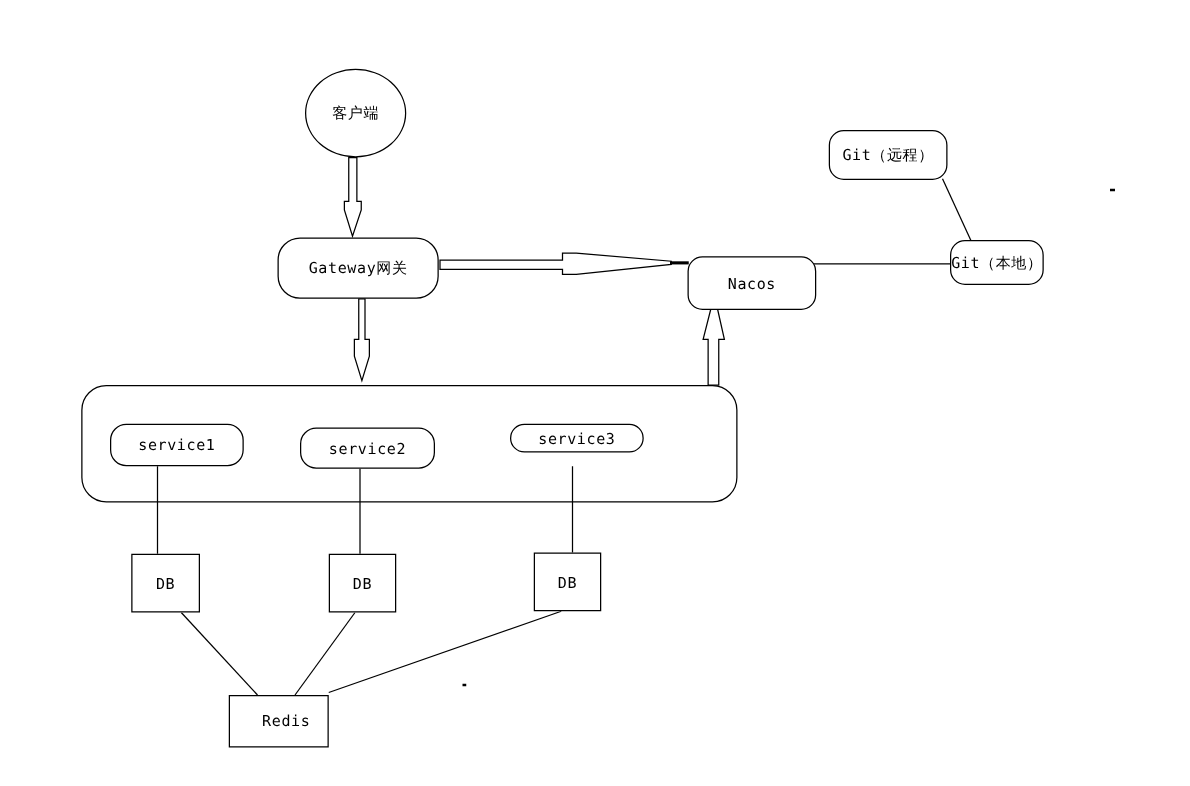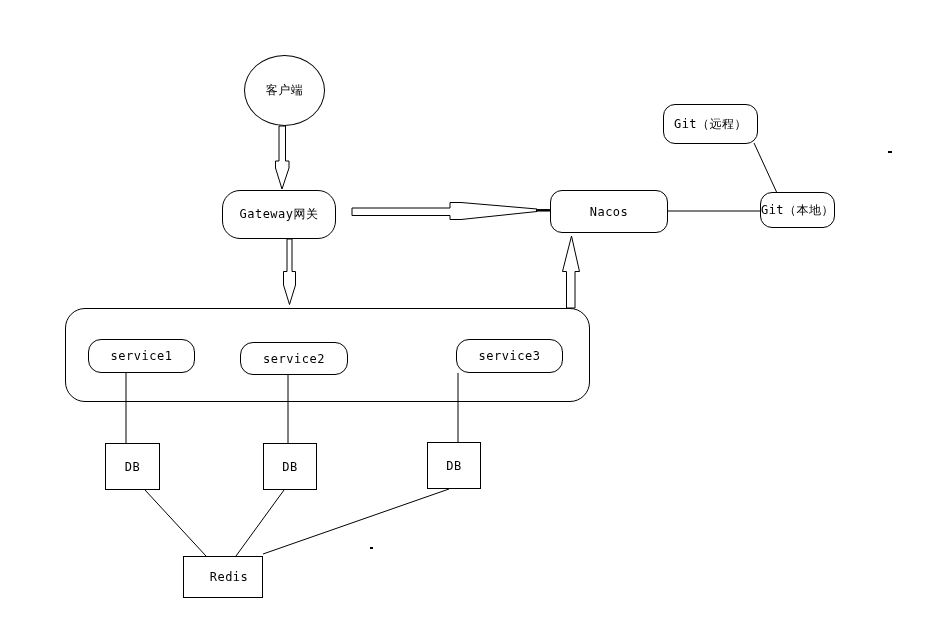--- a/index.html
+++ b/index.html
@@ -71,45 +71,45 @@
     <line x1="458" y1="373" x2="458" y2="443" stroke="#000000" stroke-width="1"></line>
     <line x1="145" y1="490" x2="206" y2="556" stroke="#000000" stroke-width="1"></line>
     <line x1="284" y1="490" x2="236" y2="556" stroke="#000000" stroke-width="1"></line>
     <line x1="449" y1="489" x2="263" y2="554" stroke="#000000" stroke-width="1"></line>
   </svg>
 
   <div class="node ellipse" style="left:244px;top:55px;width:81px;height:71px;">
     <span>客户端</span>
   </div>
 
-  <div class="node rounded-lg" style="left:222px;top:190px;width:114px;height:49px;">
+  <div class="node rounded-lg" style="left:222px;top:190px;width:129px;height:49px;">
     <span>Gateway网关</span>
   </div>
 
-  <div class="node rounded-md" style="left:550px;top:190px;width:118px;height:43px;">
+  <div class="node rounded-md" style="left:550px;top:205px;width:103px;height:43px;">
     <span>Nacos</span>
   </div>
 
   <div class="node rounded-md" style="left:663px;top:104px;width:95px;height:40px;text-align:center;">
     <span>Git（远程）</span>
   </div>
 
   <div class="node rounded-md" style="left:760px;top:192px;width:75px;height:36px;align-items:center;">
     <span>Git（本地）</span>
   </div>
 
   <div class="node rounded-sm" style="left:88px;top:339px;width:107px;height:34px;">
     <span>service1</span>
   </div>
 
   <div class="node rounded-sm" style="left:240px;top:342px;width:108px;height:33px;">
     <span>service2</span>
   </div>
 
-  <div class="node rounded-sm" style="left:408px;top:339px;width:107px;height:34px;margin-left:48px;">
+  <div class="node rounded-sm" style="left:408px;top:339px;width:107px;height:23px;">
     <span>service3</span>
   </div>
 
   <div class="node square" style="left:105px;top:443px;width:55px;height:47px;">
     <span>DB</span>
   </div>
 
   <div class="node square" style="left:263px;top:443px;width:54px;height:47px;">
     <span>DB</span>
   </div>

